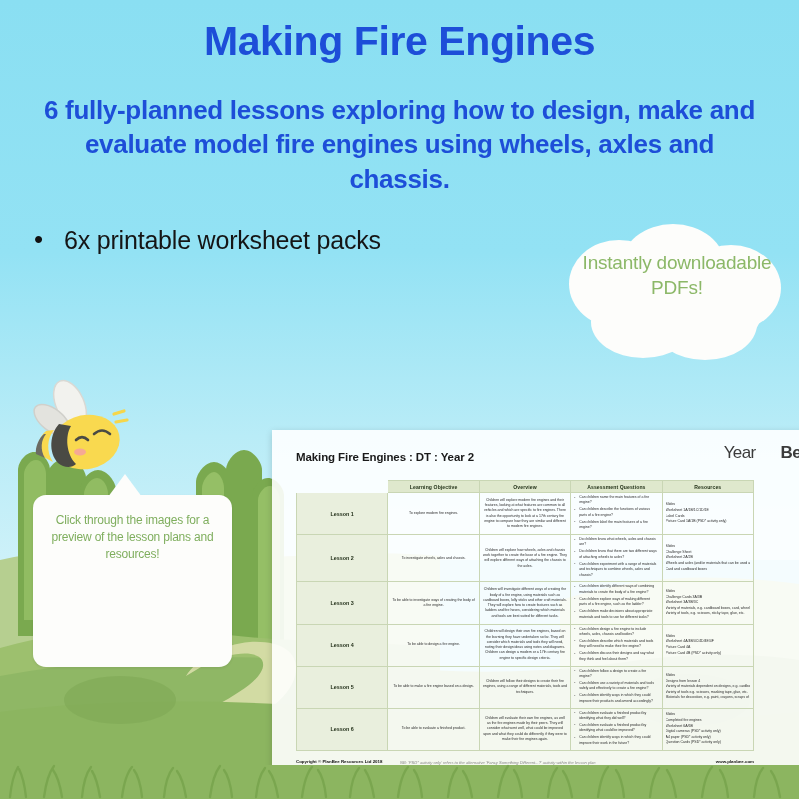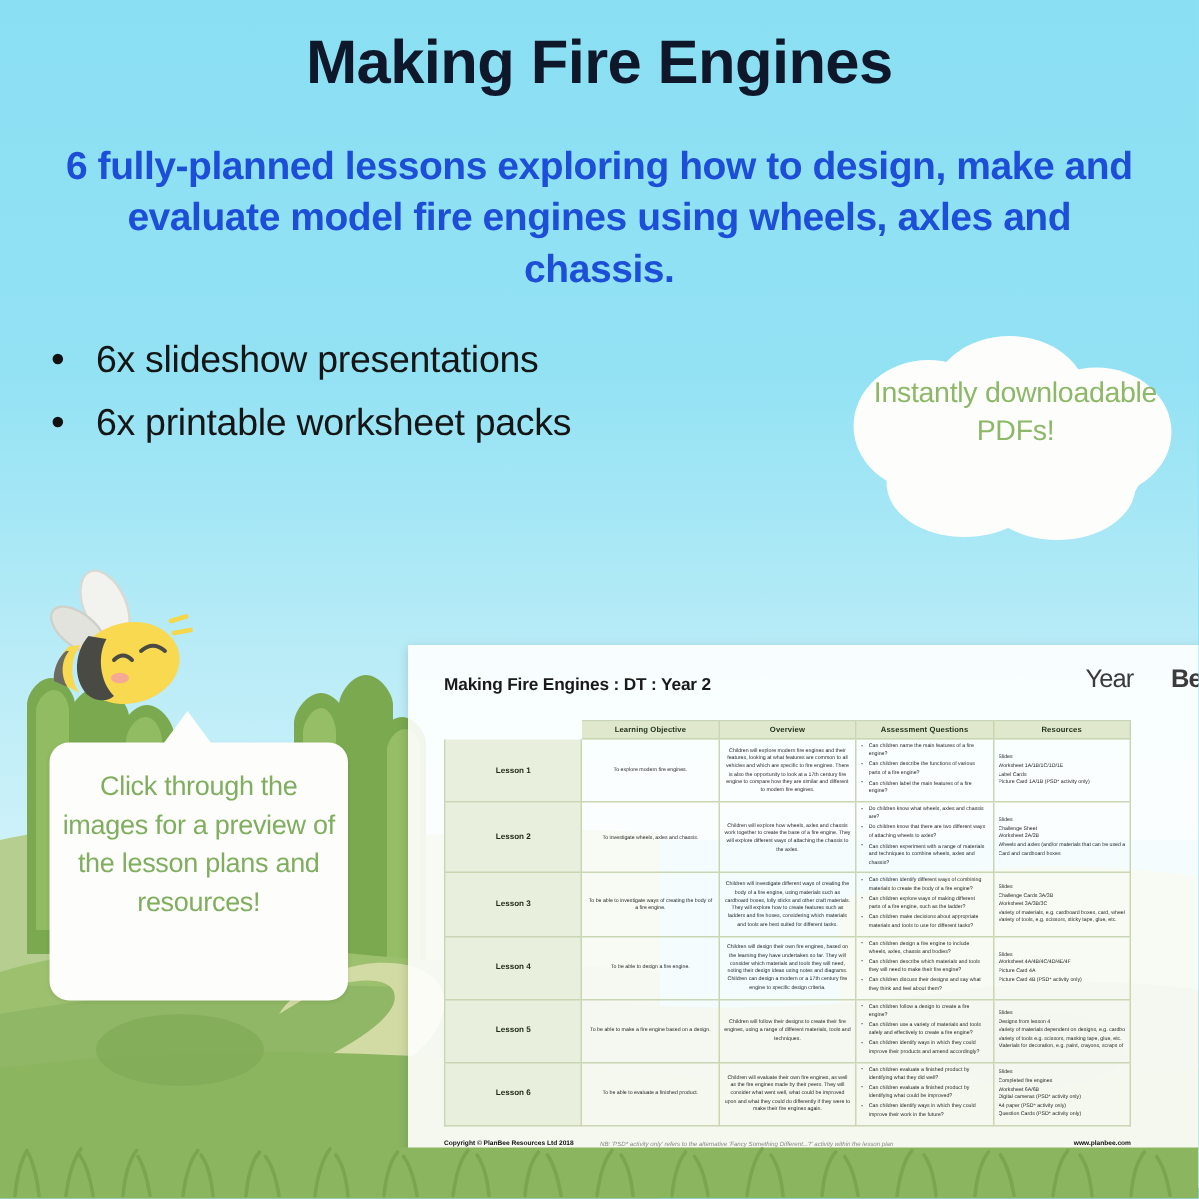--- a/index.html
+++ b/index.html
@@ -18,21 +18,21 @@
     background:linear-gradient(180deg,#8adff2 0%, #93e2f4 45%, #b9ecf7 78%, #cdf1f9 100%);
   }
 
   
   .land { position:absolute; left:0; top:0; width:799px; height:799px; }
   .land svg { display:block; width:799px; height:799px; }
 
   
   .headline {
     position:absolute; left:0; top:18px; width:799px; text-align:center;
-    font-size:41px; font-weight:bold; color:#0f172a; letter-spacing:-0.4px;
+    font-size:41px; font-weight:bold; color:#1d4ed8; letter-spacing:-0.4px;
     font-family:"Liberation Sans", sans-serif;
   }
   .subhead {
     position:absolute; left:38px; top:93px; width:723px; text-align:center;
     font-size:26px; font-weight:bold; color:#1d4ed8; line-height:1.32;
     letter-spacing:-0.3px;
   }
   .bullets {
     position:absolute; left:28px; top:228px; width:520px;
     list-style:none;
@@ -63,21 +63,21 @@
     background:#fdfdfb; border-radius:13px;
     box-shadow:0 1px 3px rgba(0,0,0,0.08);
   }
   .bubble .tail {
     position:absolute; left:75px; top:-21px; width:0; height:0;
     border-left:17px solid transparent; border-right:17px solid transparent;
     border-bottom:23px solid #fdfdfb;
   }
   .bubble .btxt {
     position:absolute; left:8px; top:17px; width:183px; text-align:center;
-    font-size:18px; color:#7fae5e; line-height:1.42; letter-spacing:-0.2px;
+    font-size:12px; color:#7fae5e; line-height:1.42; letter-spacing:-0.2px;
   }
 
   
   .scroll-cap {
     position:absolute; left:292px; top:396px; width:485px; text-align:center;
     font-size:18px; font-style:italic; font-weight:bold; color:#7e8b8f;
     letter-spacing:-0.2px;
   }
 
   
@@ -170,21 +170,20 @@
 
       <ellipse cx="120" cy="700" rx="56" ry="24" fill="#7fa855" opacity="0.6"></ellipse>
       <ellipse cx="690" cy="700" rx="60" ry="26" fill="#7fa855" opacity="0.55"></ellipse>
     </svg>
   </div>
 
   <div class="headline">Making Fire Engines</div>
   <div class="subhead">6 fully-planned lessons exploring how to design, make and evaluate model fire engines using wheels, axles and chassis.</div>
 
   <ul class="bullets">
-    <li>6x slideshow presentations</li>
     <li>6x printable worksheet packs</li>
   </ul>
 
   <div class="cloud-badge">
     <svg viewBox="0 0 224 148" xmlns="http://www.w3.org/2000/svg">
       <g fill="#fdfdfb">
         <ellipse cx="54" cy="62" rx="50" ry="44"></ellipse>
         <ellipse cx="108" cy="44" rx="52" ry="42"></ellipse>
         <ellipse cx="166" cy="66" rx="50" ry="43"></ellipse>
         <ellipse cx="78" cy="100" rx="52" ry="36"></ellipse>

